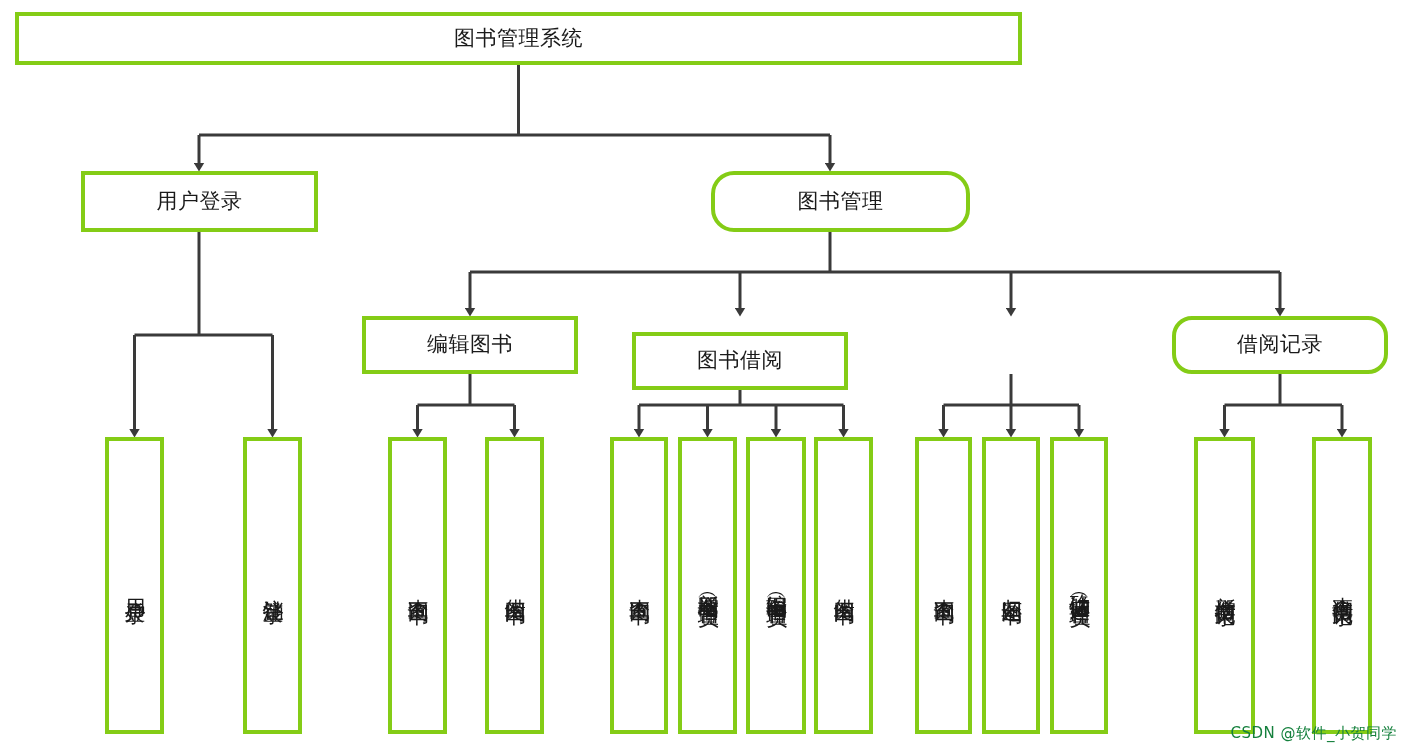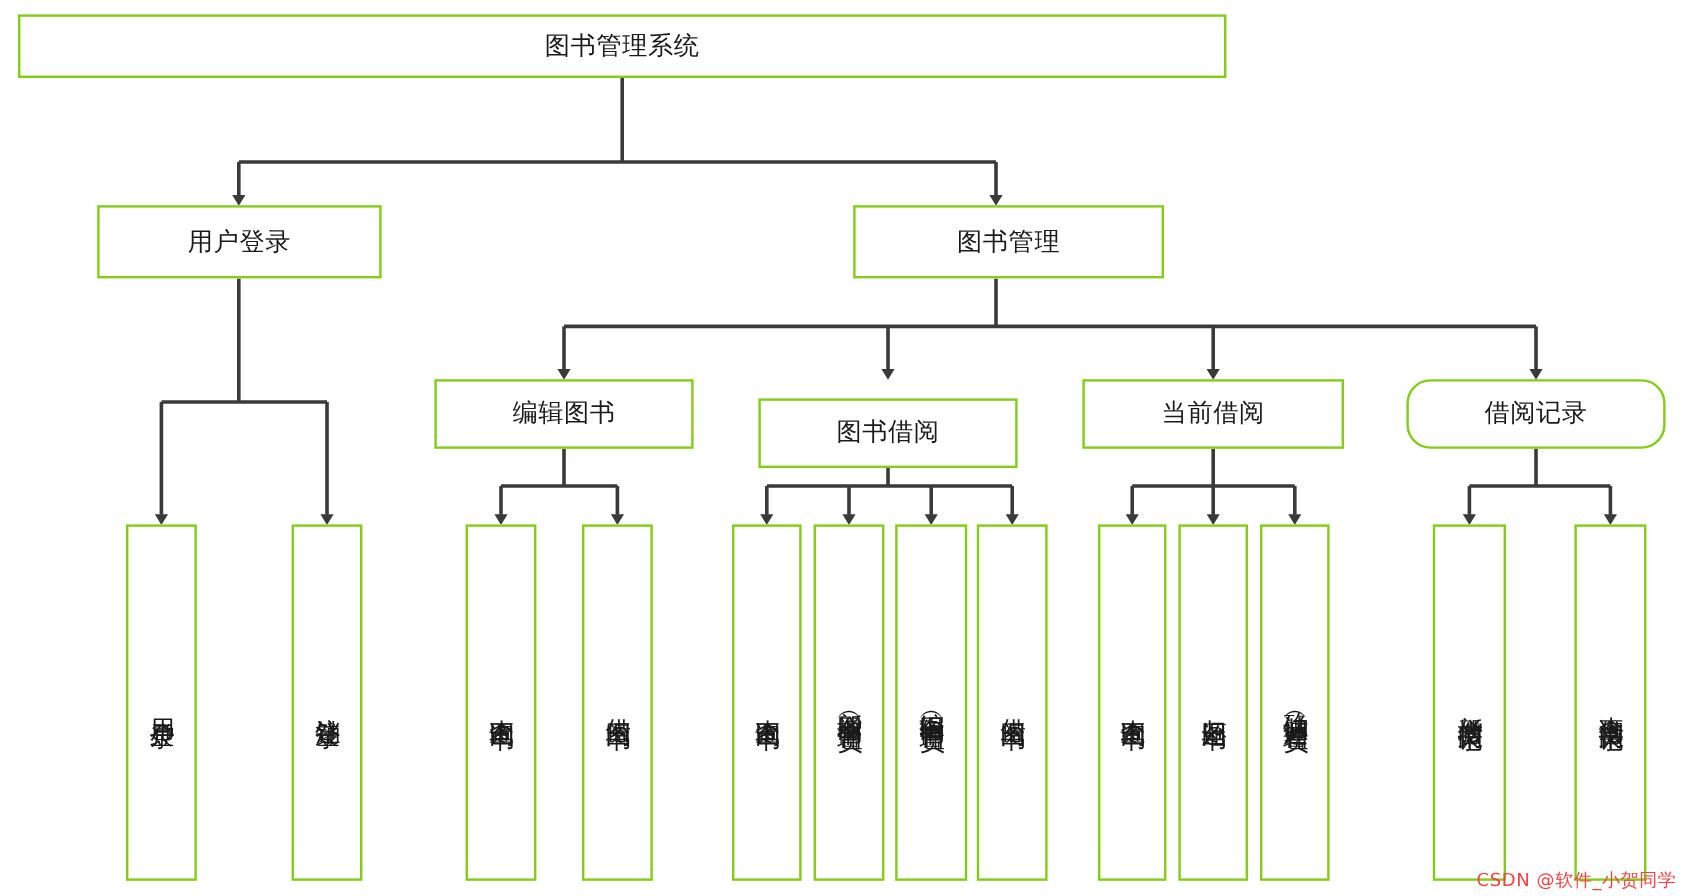--- a/index.html
+++ b/index.html
@@ -21,21 +21,21 @@
   #diagram-svg {
     position: absolute;
     left: 0;
     top: 0;
     width: 1405px;
     height: 747px;
   }
   .node {
     position: absolute;
     box-sizing: border-box;
-    border: 2px solid #84cc16;
+    border: 4px solid #84cc16;
     background: #ffffff;
     display: flex;
     align-items: center;
     justify-content: center;
     color: #1a1a1a;
     z-index: 3;
   }
   .node-h .node-label {
     font-size: 21px;
     letter-spacing: 0.5px;
@@ -54,21 +54,21 @@
     line-height: 1.22;
     letter-spacing: 2px;
     white-space: nowrap;
     text-align: center;
   }
   #watermark {
     position: absolute;
     right: 8px;
     bottom: 4px;
     font-size: 15px;
-    color: #ef4444;
+    color: #15803d;
     z-index: 9;
     white-space: nowrap;
     letter-spacing: 0.5px;
   }
 </style>
 </head>
 <body>
 
 <div id="canvas">
 
@@ -127,32 +127,29 @@
     </g>
   </svg>
 
   <div class="node node-h" style="left:15px; top:12px; width:1007px; height:53px;">
     <span class="node-label">图书管理系统</span>
   </div>
 
   <div class="node node-h" style="left:81px; top:171px; width:237px; height:61px;">
     <span class="node-label">用户登录</span>
   </div>
-  <div class="node node-h" style="left:711px; top:171px; width:259px; height:61px;">
+  <div class="node node-h" style="left:711px; top:171px; width:259px; height:61px;border-radius:23px;">
     <span class="node-label">图书管理</span>
   </div>
 
   <div class="node node-h" style="left:362px; top:316px; width:216px; height:58px;">
     <span class="node-label">编辑图书</span>
   </div>
   <div class="node node-h" style="left:632px; top:332px; width:216px; height:58px;">
     <span class="node-label">图书借阅</span>
-  </div>
-  <div class="node node-h" style="left:902px; top:316px; width:218px; height:58px;">
-    <span class="node-label">当前借阅</span>
   </div>
   <div class="node node-h" style="left:1172px; top:316px; width:216px; height:58px;border-radius:20px;">
     <span class="node-label">借阅记录</span>
   </div>
 
   <div class="node node-v" style="left:105px; top:437px; width:59px; height:297px;">
     <span class="node-label">用户登录</span>
   </div>
   <div class="node node-v" style="left:243px; top:437px; width:59px; height:297px;">
     <span class="node-label">注销登录</span>

